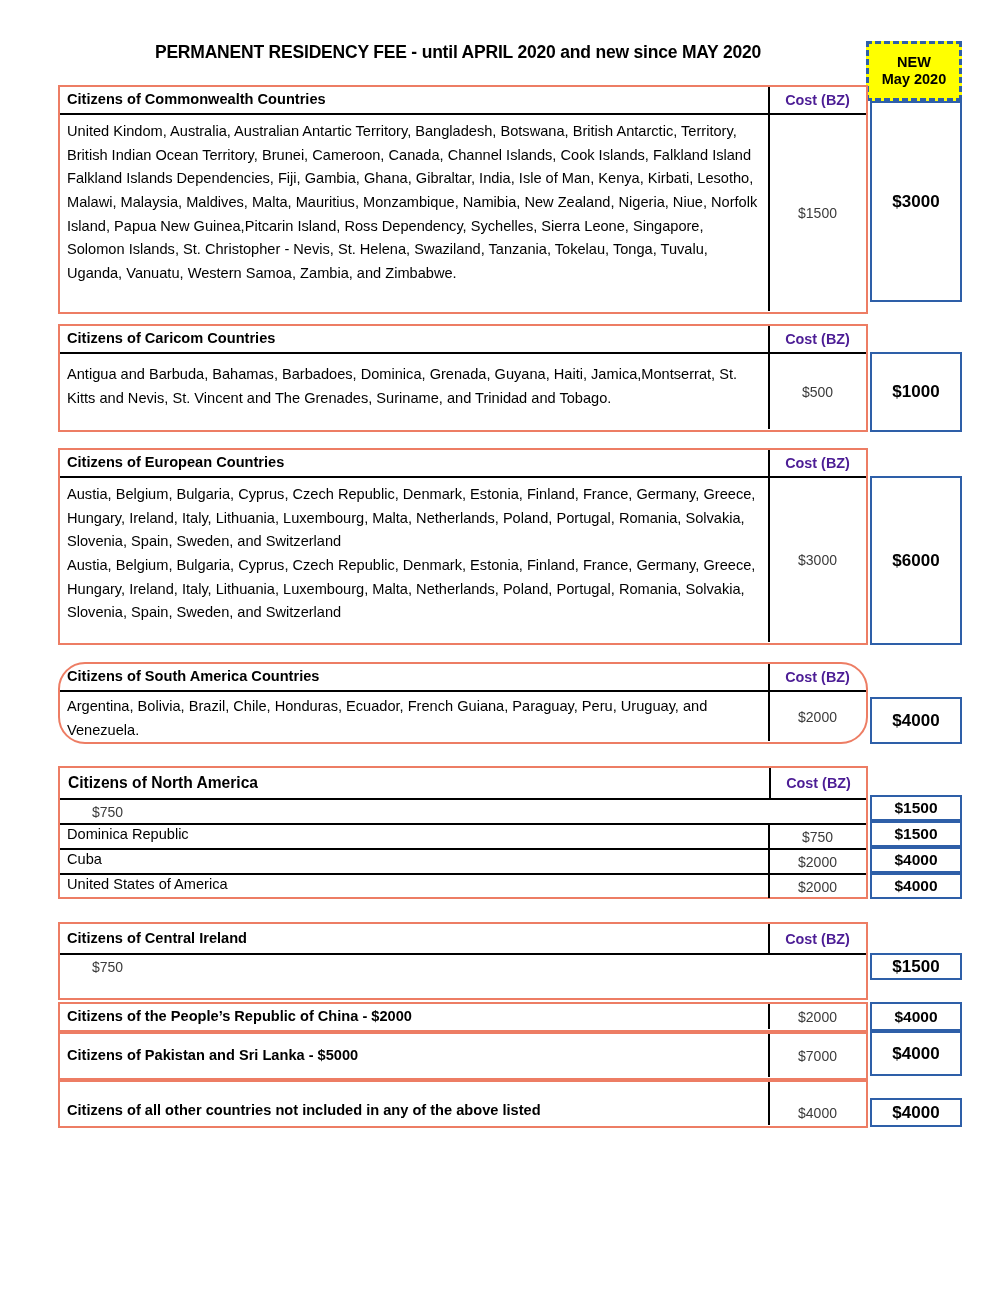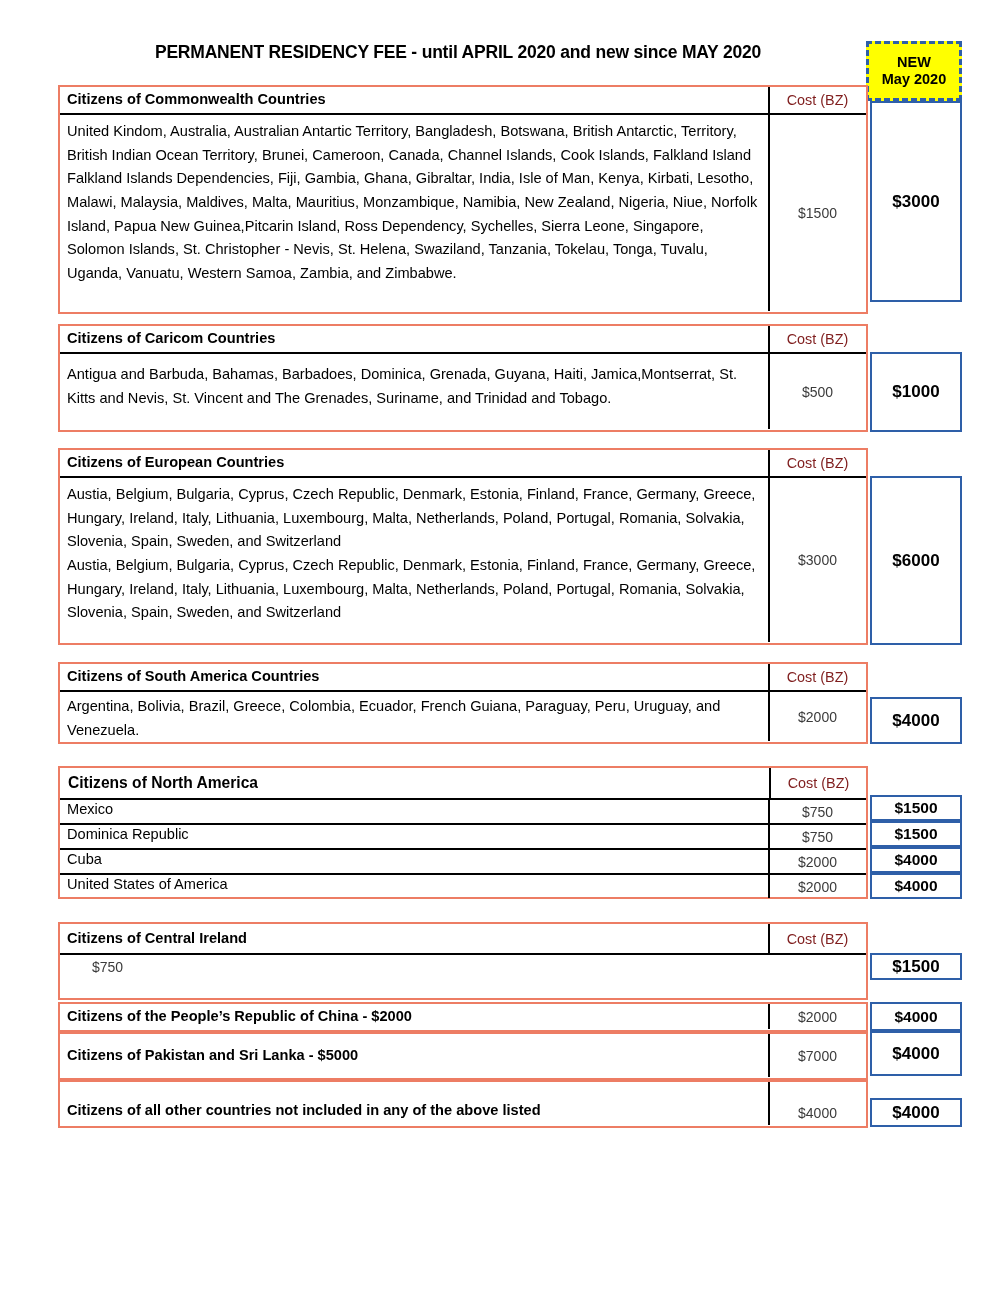--- a/index.html
+++ b/index.html
@@ -98,22 +98,22 @@
     box-sizing: border-box;
     width: 95px;
     display: flex;
     align-items: center;
     justify-content: center;
     font-size: 14px;
     color: #3b3b3b;
     text-align: center;
   }
   .cell-cost.bold {
-    font-weight: normal;
-    color: #7f1d1d;
+    font-weight: bold;
+    color: #4c1d95;
     font-size: 14.4px;
   }
 
   
   .vcenter { display: flex; align-items: center; }
 
   
   .newbox {
     position: absolute;
     box-sizing: border-box;
@@ -178,42 +178,41 @@
     <div class="brow" style="height:164px;">
       <div class="cell-label" style="padding-top:5px; white-space:pre-line;">Austia, Belgium, Bulgaria, Cyprus, Czech Republic, Denmark, Estonia, Finland, France, Germany, Greece, Hungary, Ireland, Italy, Lithuania, Luxembourg, Malta, Netherlands, Poland, Portugal, Romania, Solvakia, Slovenia, Spain, Sweden, and Switzerland
 Austia, Belgium, Bulgaria, Cyprus, Czech Republic, Denmark, Estonia, Finland, France, Germany, Greece, Hungary, Ireland, Italy, Lithuania, Luxembourg, Malta, Netherlands, Poland, Portugal, Romania, Solvakia, Slovenia, Spain, Sweden, and Switzerland</div>
       <div class="cell-cost">$3000</div>
     </div>
   </div>
   <div class="newbox" style="top:476px; height:169px;">
     <span>$6000</span>
   </div>
 
-  <div class="block" style="top:662px; height:82px;">
+  <div class="block" style="top:662px; height:82px;border-radius:27px;">
     <div class="brow hdr" style="height:28px;">
       <div class="cell-label bold vcenter">Citizens of  South America Countries</div>
       <div class="cell-cost bold">Cost (BZ)</div>
     </div>
     <div class="brow" style="height:49px;">
-      <div class="cell-label" style="padding-top:3px;">Argentina, Bolivia, Brazil, Greece, Colombia, Ecuador, French Guiana,  Paraguay, Peru, Uruguay, and Venezuela.</div>
+      <div class="cell-label" style="padding-top:3px;">Argentina, Bolivia, Brazil, Chile, Honduras, Ecuador, French Guiana,  Paraguay, Peru, Uruguay, and Venezuela.</div>
       <div class="cell-cost">$2000</div>
     </div>
   </div>
   <div class="newbox" style="top:697px; height:47px;">
     <span>$4000</span>
   </div>
 
   <div class="block" style="top:766px; height:133px;">
     <div class="brow hdr" style="height:32px;justify-content:flex-end;">
       <div class="cell-label bold vcenter" style="font-size:15.6px;">Citizens of  North America</div>
       <div class="cell-cost bold">Cost (BZ)</div>
     </div>
 
     <div class="brow sep" style="height:25px;">
-      <div class="cell-label vcenter" style="padding-top:0;">Mexico</div>
       <div class="cell-cost">$750</div>
     </div>
     <div class="brow sep" style="height:25px;">
       <div class="cell-label vcenter" style="padding-top:0;">Dominica Republic</div>
       <div class="cell-cost">$750</div>
     </div>
     <div class="brow sep" style="height:25px;">
       <div class="cell-label vcenter" style="padding-top:0;">Cuba</div>
       <div class="cell-cost">$2000</div>
     </div>

